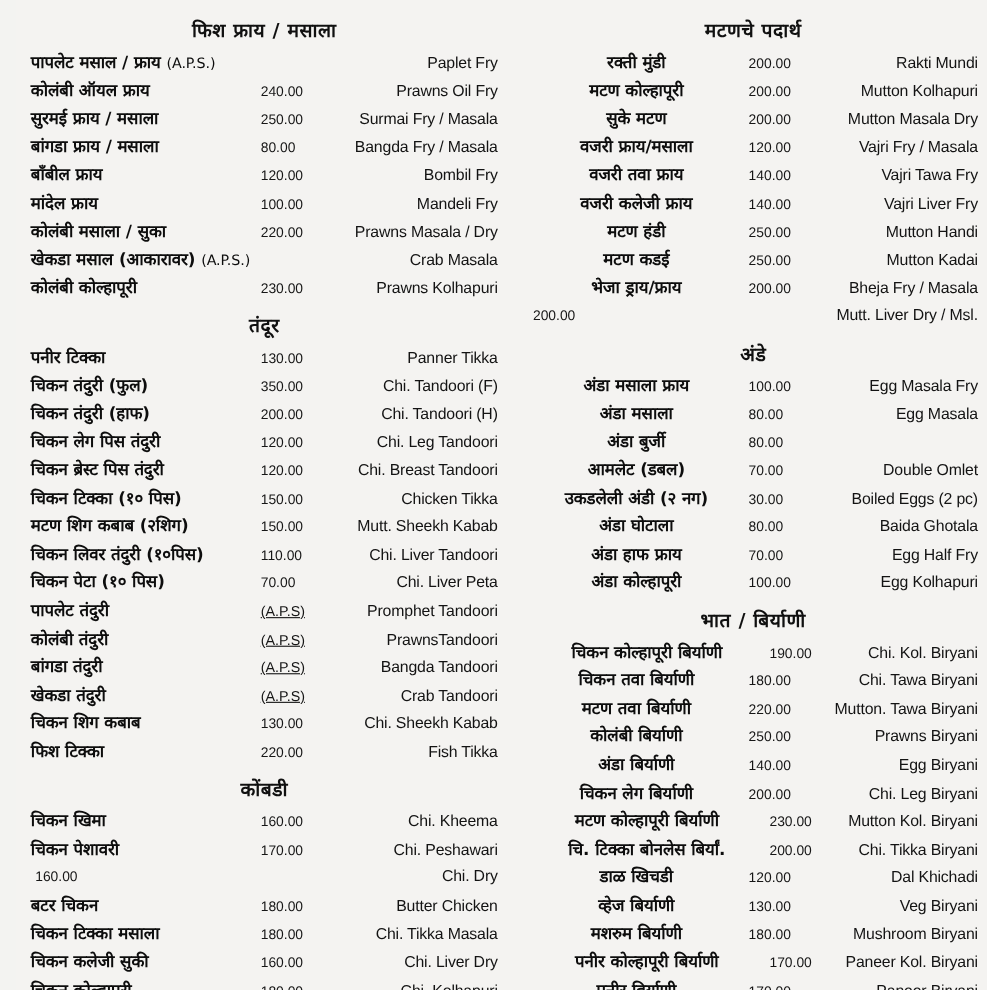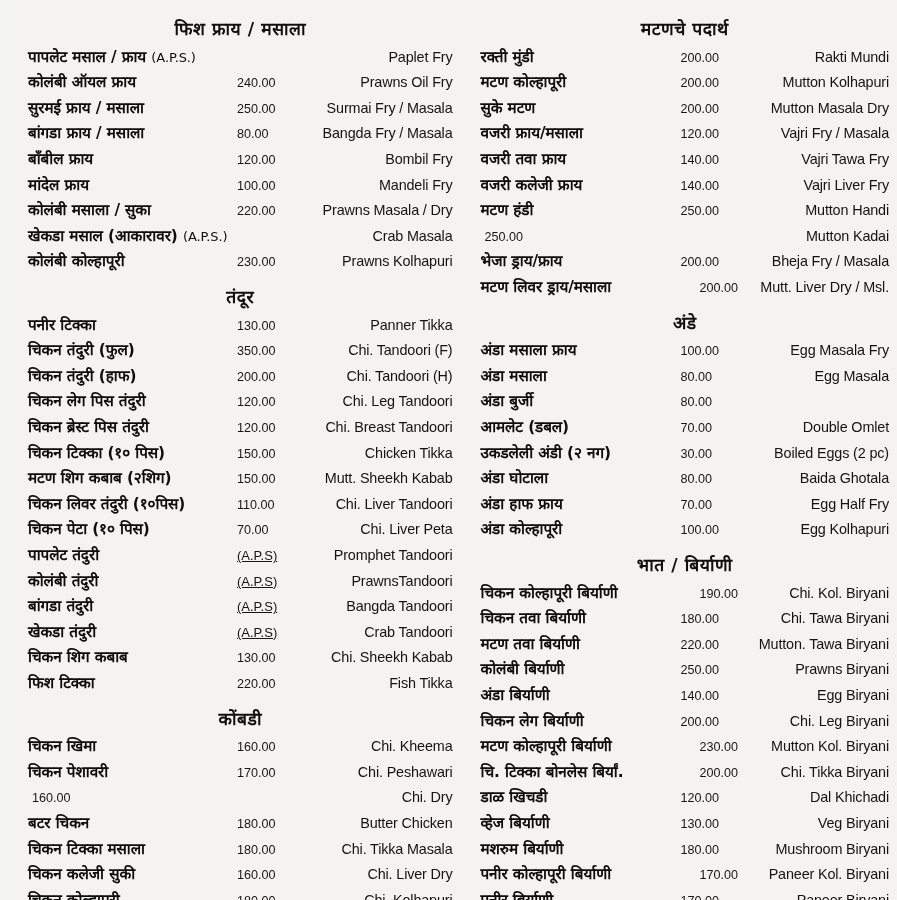--- a/index.html
+++ b/index.html
@@ -63,21 +63,21 @@
   .cell-mr {
     flex: 0 0 auto;
     width: 205px;
     font-family: "DejaVu Sans", "Liberation Sans", sans-serif;
     font-weight: bold;
     font-size: 15.3px;
     color: #0d0d0d;
     overflow: visible;
     letter-spacing: -0.1px;
   }
-  .column-right .cell-mr { width: 196px; }
+  .column-right .cell-mr { width: 196px; text-align: center; }
 
   .cell-price {
     flex: 0 0 auto;
     width: 62px;
     text-align: left;
     font-family: "Liberation Sans", "DejaVu Sans", sans-serif;
     font-size: 12.6px;
     font-weight: normal;
     color: #161616;
     padding-left: 4px;
@@ -318,30 +318,30 @@
               <div class="cell-mr">वजरी कलेजी फ्राय</div>
               <div class="cell-price">140.00</div>
               <div class="cell-en">Vajri Liver Fry</div>
             </div>
             <div class="row">
               <div class="cell-mr">मटण हंडी</div>
               <div class="cell-price">250.00</div>
               <div class="cell-en">Mutton Handi</div>
             </div>
             <div class="row">
+              <div class="cell-mr">मटण कडई</div>
               <div class="cell-price">250.00</div>
               <div class="cell-en">Mutton Kadai</div>
             </div>
             <div class="row">
               <div class="cell-mr">भेजा ड्राय/फ्राय</div>
               <div class="cell-price">200.00</div>
               <div class="cell-en">Bheja Fry / Masala</div>
             </div>
             <div class="row wide">
-              <div class="cell-mr">मटण लिवर ड्राय/मसाला</div>
               <div class="cell-price">200.00</div>
               <div class="cell-en">Mutt. Liver Dry / Msl.</div>
             </div>
           </div>
         </div>
         <div class="spacer-sm"></div>
         <div class="section">
           <div class="section-title">अंडे</div>
           <div class="rows">
             <div class="row">

